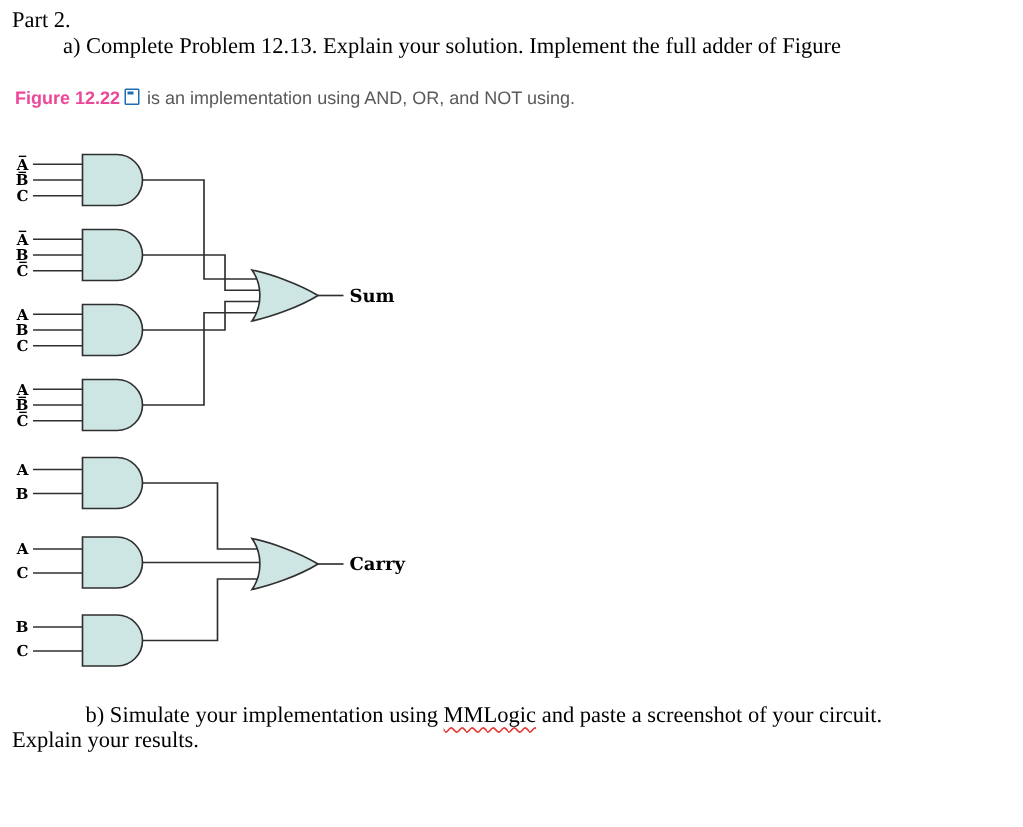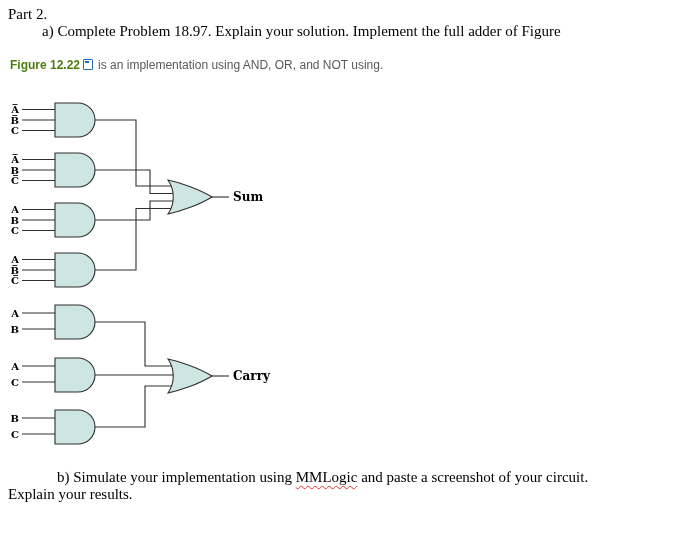--- a/index.html
+++ b/index.html
@@ -6,21 +6,21 @@
   .page {
     position:relative; width:682px; height:551px; background:#ffffff;
     font-family:"Liberation Serif", serif; color:#000; overflow:hidden;
   }
   .abs { position:absolute; }
   .doc-text { font-size:15px; line-height:17px; white-space:pre; }
   .caption {
     font-family:"Liberation Sans", sans-serif; font-size:12px;
     color:#595959; white-space:pre;
   }
-  .fig-link { color:#4d7c0f; font-weight:bold; text-decoration:none; }
+  .fig-link { color:#ec4899; font-weight:bold; text-decoration:none; }
   .link-icon {
     display:inline-block; width:8px; height:9px; border:1px solid #1f6cb5;
     border-radius:1px; margin:0 5px 0 3px; position:relative; top:1px;
   }
   .link-icon::after {
     content:""; position:absolute; left:1px; top:1px; width:4px; height:2px;
     background:#1f6cb5;
   }
   .squiggle {
     text-decoration-line: underline;
@@ -40,21 +40,21 @@
     font-size:12px; font-weight:bold; fill:#000;
   }
 </style>
 </head>
 <body>
 
 <div class="page">
 
   <div class="abs doc-text" style="left:8px; top:6px;">Part 2.</div>
 
-  <div class="abs doc-text" style="left:42px; top:23px;">a) Complete Problem 18.97. Explain your solution. Implement the full adder of Figure</div>
+  <div class="abs doc-text" style="left:42px; top:23px;">a) Complete Problem 12.13. Explain your solution. Implement the full adder of Figure</div>
 
 
   <div class="abs caption" style="left:10px; top:58px;"><a href="#" class="fig-link">Figure 12.22</a><span class="link-icon"></span><span>is an implementation using AND, OR, and NOT using.</span></div>
 
   <svg class="abs" style="left:0; top:0;" width="682" height="551" viewBox="0 0 682 551">
 
     <g>
       <path class="wire" d="M95,120 H136 V186 H176"></path>
       <path class="wire" d="M95,170 H150 V193.5 H176"></path>
       <path class="wire" d="M95,220 H150 V201 H176"></path>

